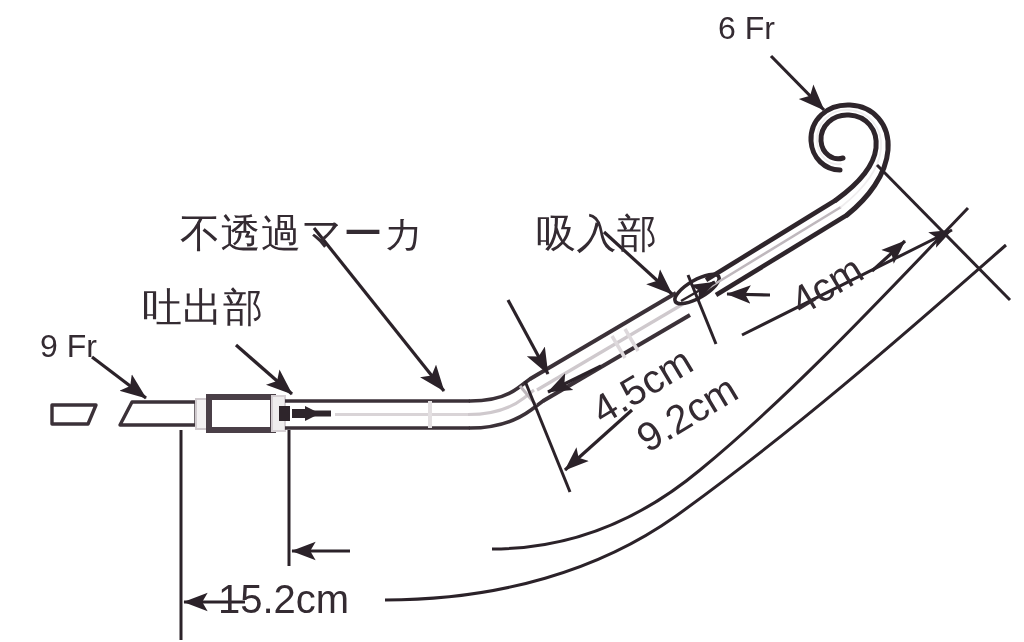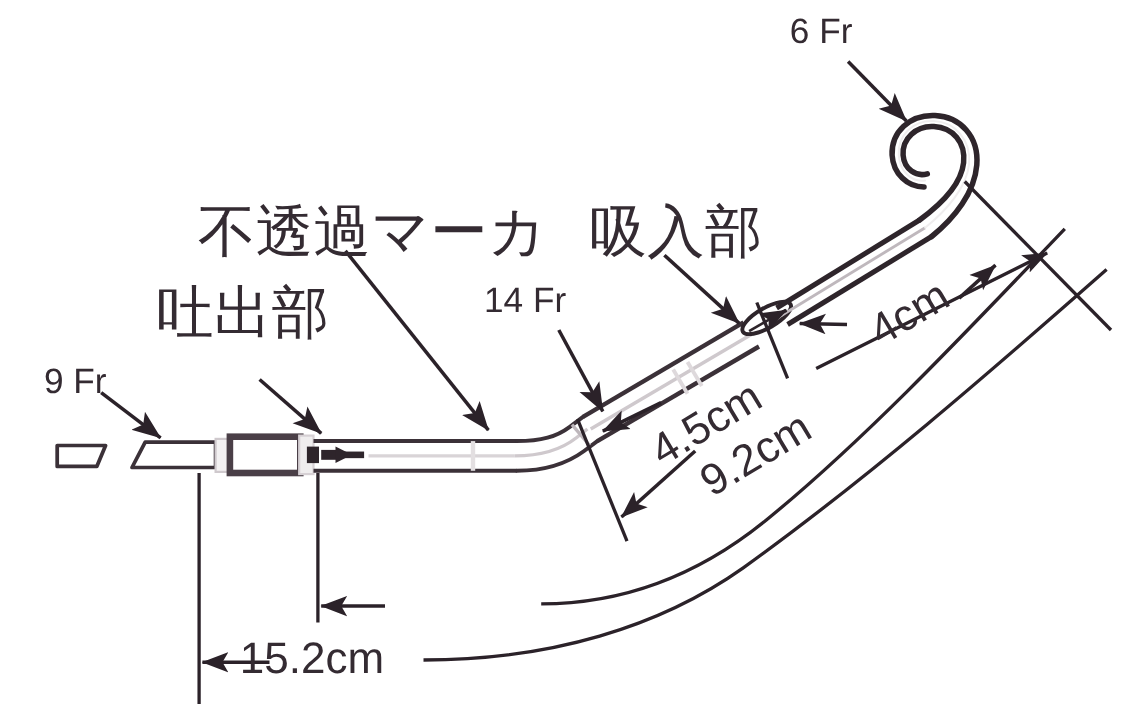--- a/index.html
+++ b/index.html
@@ -11,21 +11,21 @@
   #stage{position:relative;width:1024px;height:642px;background:#fff;}
   svg#diagram{position:absolute;left:0;top:0;width:1024px;height:642px;display:block;}
   .lbl{
     position:absolute;
     color:#342b32;
     white-space:nowrap;
     font-family:"Liberation Sans","DejaVu Sans",sans-serif;
     line-height:1;
     -webkit-font-smoothing:antialiased;
   }
-  .lbl-jp{font-size:52px;letter-spacing:0.5px;}
+  .lbl-jp{font-size:40px;letter-spacing:0.5px;margin-top:28px;}
   .lbl-fr{font-size:32px;}
   .lbl-dim{font-size:40px;}
   .rot{transform-origin:left top;}
 </style>
 </head>
 <body>
 
 <div id="stage">
 
   <svg id="diagram" viewBox="0 0 1024 642">
@@ -136,21 +136,20 @@
       <path d="M385,600 C500,600 600,570 676,516 C790,434 898,340 1006,245" stroke="#2b2229" stroke-width="3" fill="none"></path>
     </g>
   </svg>
 
   <div class="lbl lbl-fr" style="left:40px;top:330px;">9 Fr</div>
 
   <div class="lbl lbl-jp" style="left:142px;top:259px;">吐出部</div>
 
   <div class="lbl lbl-jp" style="left:180px;top:185px;">不透過マーカ</div>
 
-  <div class="lbl lbl-fr" style="left:440px;top:257px;">14 Fr</div>
 
   <div class="lbl lbl-jp" style="left:536px;top:185px;">吸入部</div>
 
   <div class="lbl lbl-fr" style="left:718px;top:12px;">6 Fr</div>
 
   <div class="lbl lbl-dim rot" style="left:784px;top:287px;transform:rotate(-31deg);">4cm</div>
 
   <div class="lbl lbl-dim rot" style="left:585px;top:396px;transform:rotate(-31deg);">4.5cm</div>
 
   <div class="lbl lbl-dim rot" style="left:630px;top:424px;transform:rotate(-31deg);">9.2cm</div>

